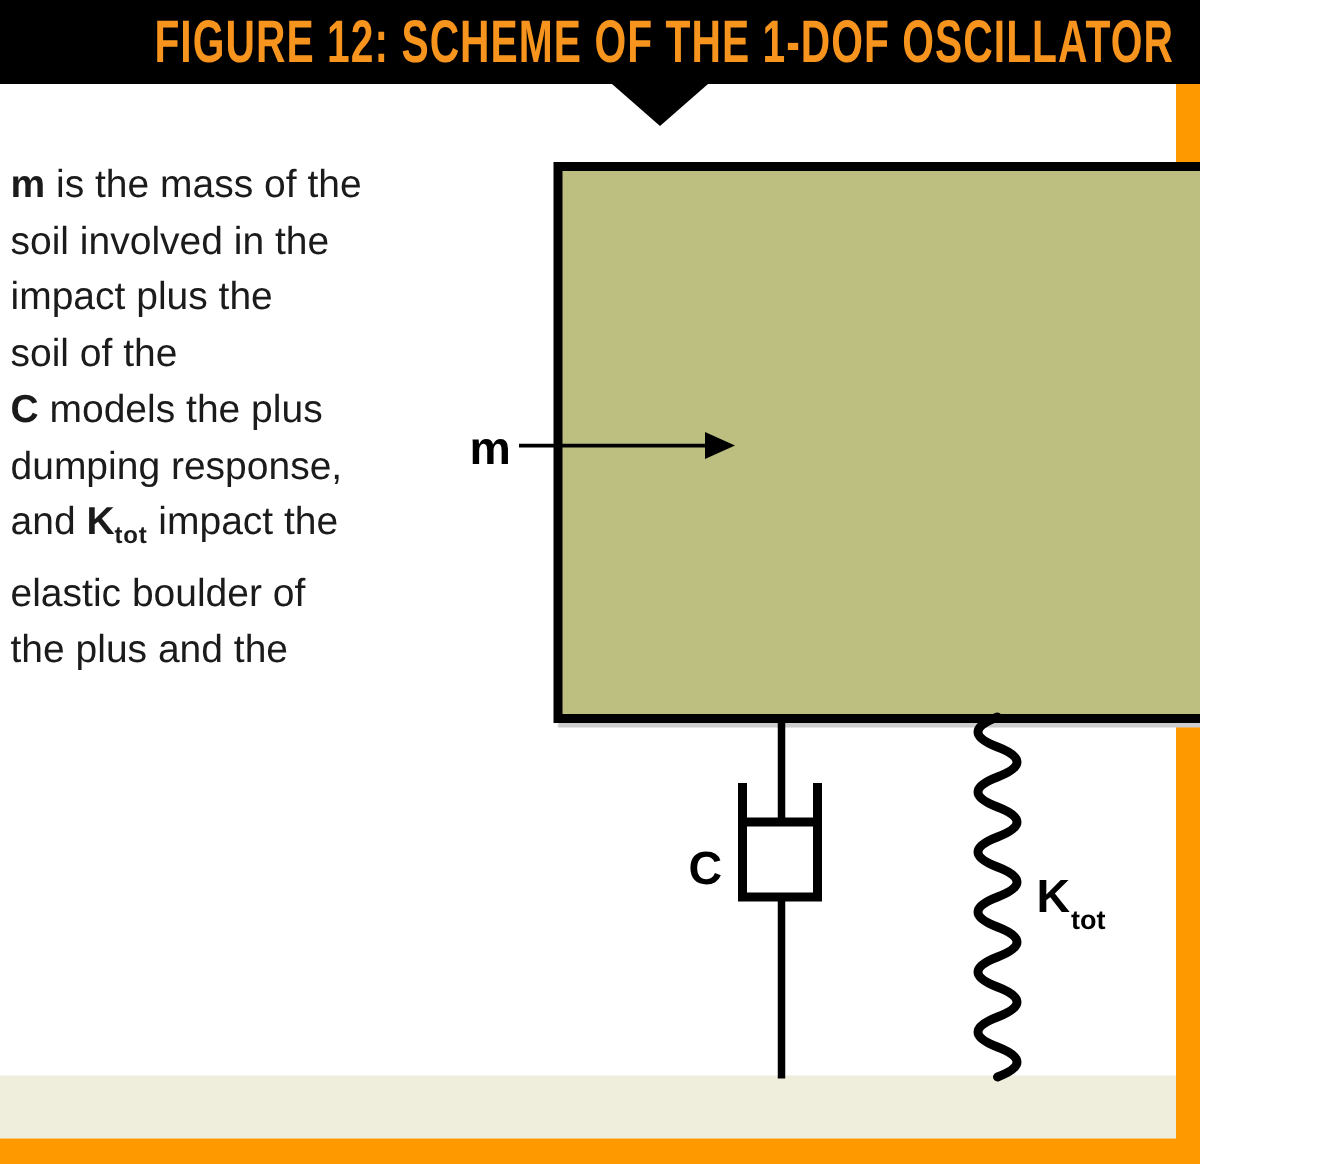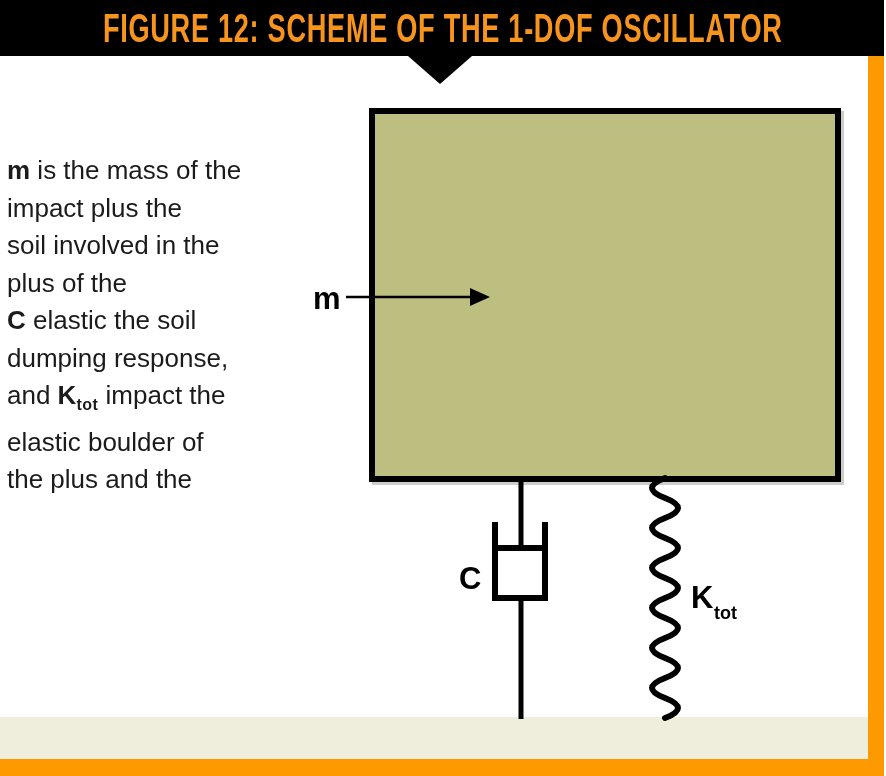--- a/index.html
+++ b/index.html
@@ -7,21 +7,21 @@
     --title-color:#f7941d;
     --mass-fill:#bcbf80;
     --ground:#efeedd;
     --header-bg:#000000;
     --ink:#1b1b1b;
   }
   *{margin:0;padding:0;box-sizing:border-box;}
   html,body{background:#ffffff;}
   .page{
     position:relative;
-    width:884px;height:776px;
+    width:800px;height:776px;
     background:#ffffff;
     overflow:hidden;
     font-family:"Liberation Sans", sans-serif;
     padding-left:19px;
   }
   .titlebar{
     position:absolute;left:0;top:0;
     width:886px;height:56px;
     background:var(--header-bg,#000);
     display:flex;align-items:center;justify-content:center;
@@ -54,21 +54,20 @@
     background:var(--accent,#ff9900);
     z-index:2;
   }
   .description{
     position:absolute;left:7px;top:104px;
     width:300px;
     font-size:26px;
     line-height:37.5px;
     color:var(--ink,#1b1b1b);
     z-index:2;
-    margin-top:48px;
   }
   .desc-line{white-space:nowrap;}
   .desc-line .b{font-weight:bold;}
   .desc-line .sub{
     font-weight:bold;
     font-size:16px;
     vertical-align:-6px;
     letter-spacing:0.5px;
   }
   svg.diagram{
@@ -99,24 +98,24 @@
   <header class="titlebar">
     <h1 class="title">FIGURE 12: SCHEME OF THE 1-DOF OSCILLATOR</h1>
   </header>
 
   <div class="stripe-right"></div>
   <div class="ground"></div>
   <div class="stripe-bottom"></div>
 
   <div class="description">
       <div class="desc-line"><span class="b">m</span><span> is the mass of the</span></div>
+      <div class="desc-line"><span>soil involved in the</span></div>
       <div class="desc-line"><span>impact plus the</span></div>
-      <div class="desc-line"><span>soil involved in the</span></div>
-      <div class="desc-line"><span>plus of the</span></div>
-      <div class="desc-line"><span class="b">C</span><span> elastic the soil</span></div>
+      <div class="desc-line"><span>soil of the</span></div>
+      <div class="desc-line"><span class="b">C</span><span> models the plus</span></div>
       <div class="desc-line"><span>dumping response,</span></div>
       <div class="desc-line"><span>and </span><span class="b">K</span><span class="b sub">tot</span><span> impact the</span></div>
       <div class="desc-line"><span>elastic boulder of</span></div>
       <div class="desc-line"><span>the plus and the</span></div>
     </div>
 
   <svg class="diagram" viewBox="0 0 886 776" aria-hidden="true">
 
     <polygon class="ptr" points="408,56 472,56 440,84"></polygon>
 

